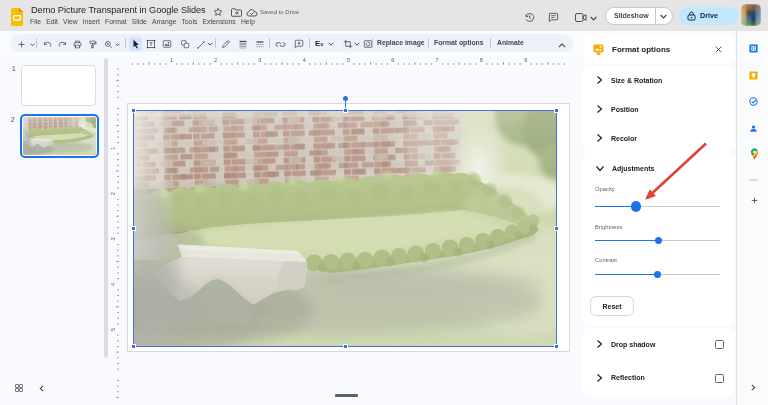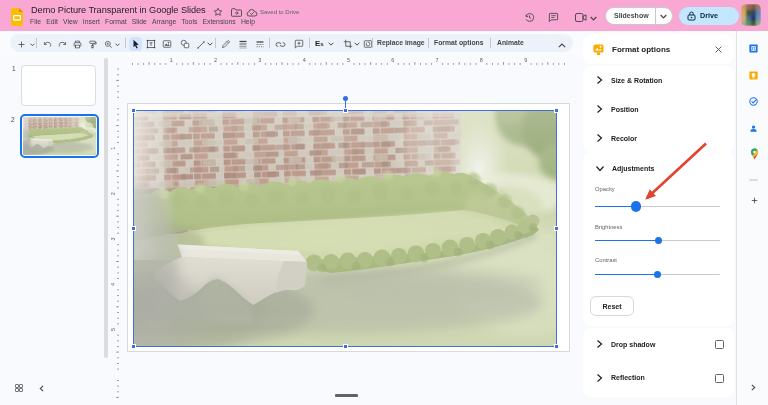--- a/index.html
+++ b/index.html
@@ -1,20 +1,20 @@
 <!DOCTYPE html>
 <html><head>
 <meta charset="utf-8">
 <style>
   * { margin:0; padding:0; box-sizing:border-box; }
   html,body { width:768px; height:405px; overflow:hidden; font-family:"Liberation Sans",sans-serif; background:#f9fbfd; }
   .abs { position:absolute; }
   #app { position:relative; width:768px; height:405px; }
   
-  #topbar { position:absolute; left:0; top:0; width:768px; height:31px; background:#f9a8d4; }
+  #topbar { position:absolute; left:0; top:0; width:768px; height:31px; background:#e5e5e5; }
   #title { position:absolute; left:31px; top:5px; font-size:9.2px; color:#1f1f1f; letter-spacing:-0.05px; }
   #menus { position:absolute; left:30px; top:18px; font-size:6.8px; color:#444746; }
   #menus span { margin-right:5.2px; }
   #savetext { position:absolute; left:260px; top:9px; font-size:6px; color:#5f6368; }
   
   #toolbar { position:absolute; left:0; top:31px; width:768px; height:26px; background:#f9fbfd; }
   #pill { position:absolute; left:10px; top:3px; width:563px; height:18px; background:#edf2fa; border-radius:9px; }
   .tdiv { position:absolute; top:4px; width:1px; height:10px; background:#c4c7c5; }
   .ttext { position:absolute; top:3px; height:18px; line-height:18px; font-size:6.8px; color:#444746; font-weight:bold; }
   

